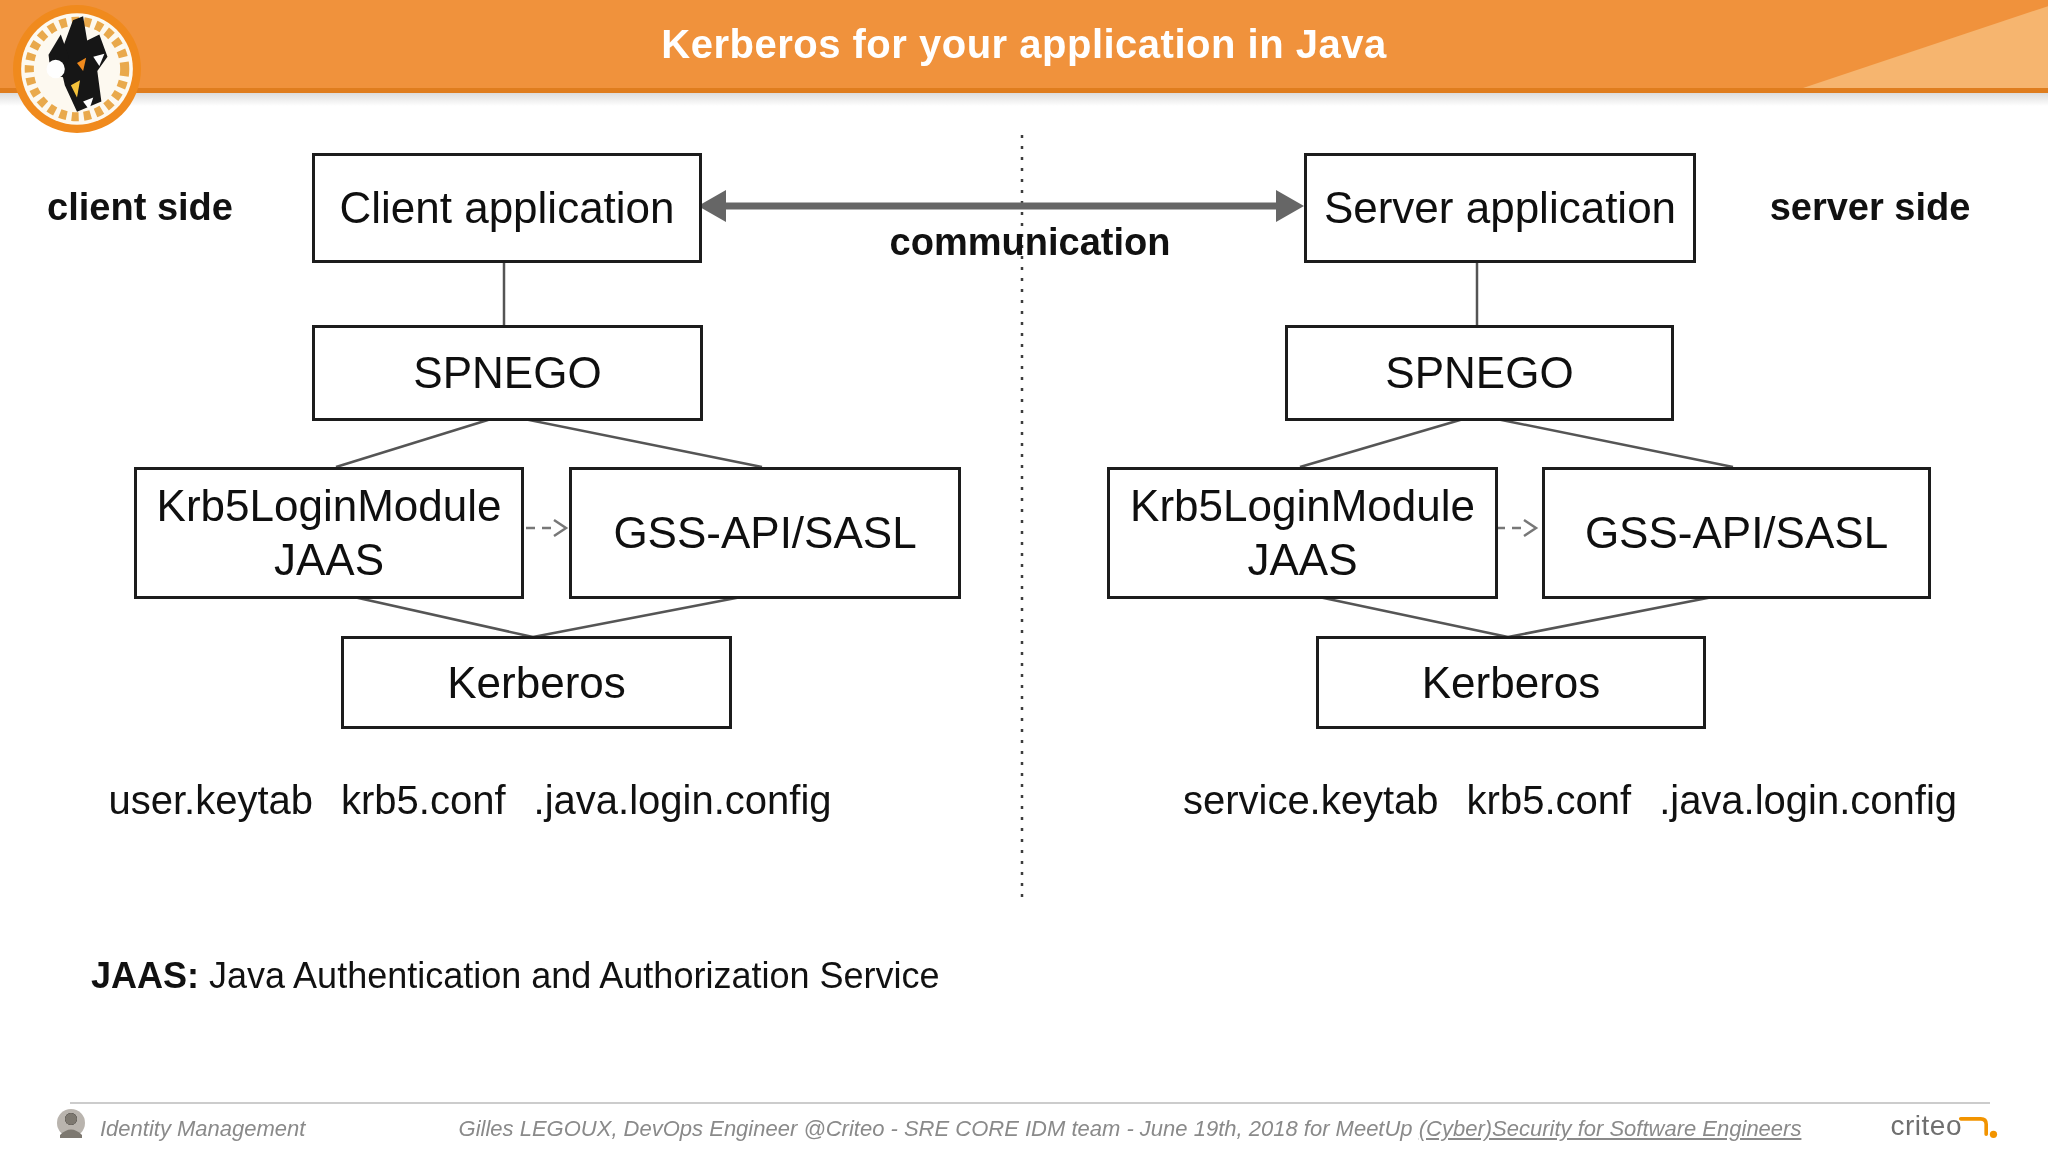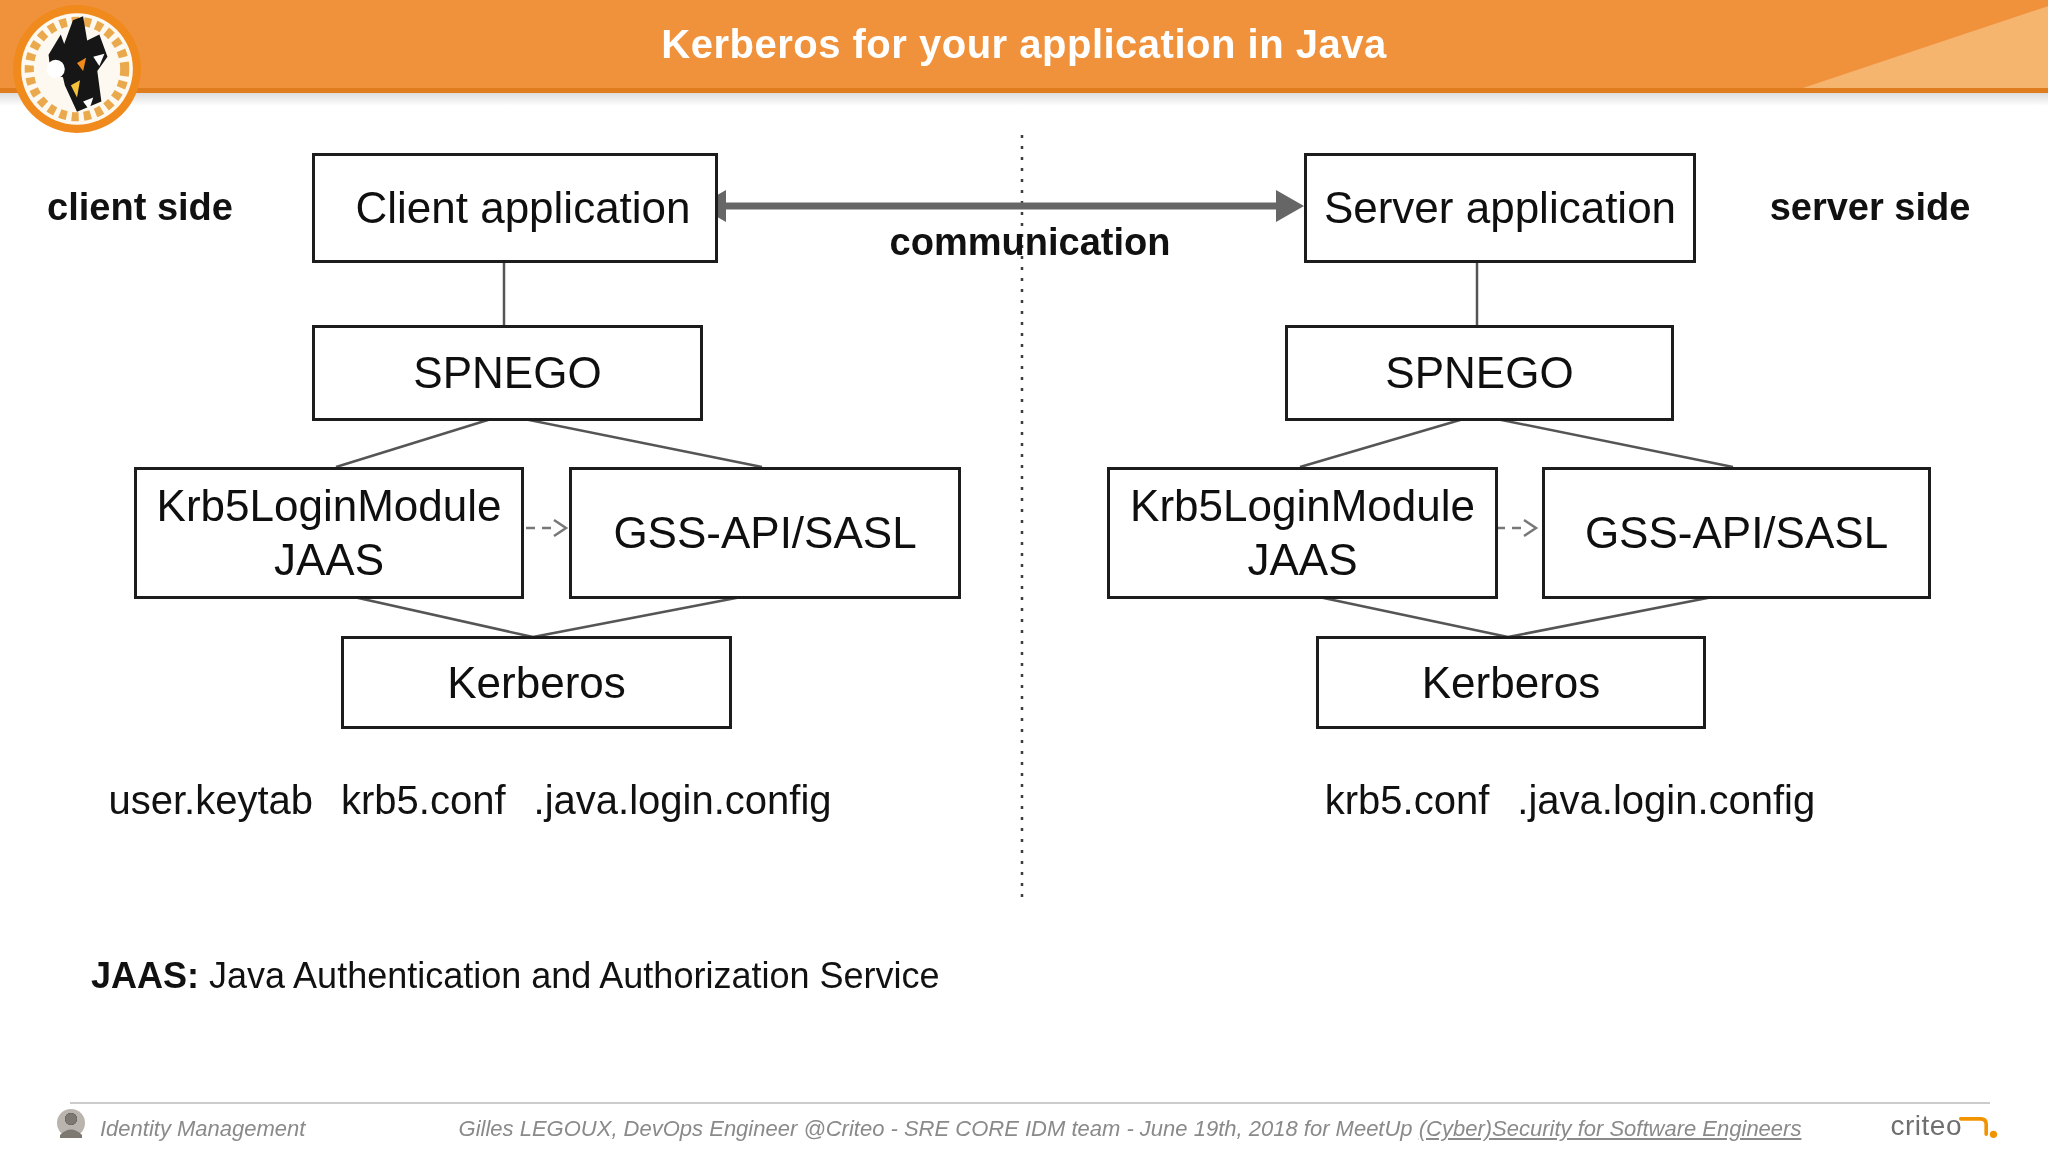--- a/index.html
+++ b/index.html
@@ -99,21 +99,21 @@
   </g>
 </svg>
 
 <div class="side-label" style="left:20px;top:186px;">client side</div>
 <div class="side-label" style="left:1750px;top:186px;">server side</div>
 
 <div class="estab">
   <div>communication</div>
 </div>
 
-<div class="box" style="left:312px;top:153px;width:384px;height:104px;padding-left:16px;">Client application</div>
+<div class="box" style="left:312px;top:153px;width:384px;height:104px;">Client application</div>
 <div class="box" style="left:312px;top:325px;width:385px;height:90px;">SPNEGO</div>
 <div class="box" style="left:134px;top:467px;width:384px;height:126px;">
   <div>Krb5LoginModule</div>
   <div>JAAS</div>
 </div>
 <div class="box" style="left:569px;top:467px;width:386px;height:126px;">GSS-API/SASL</div>
 <div class="box" style="left:341px;top:636px;width:385px;height:87px;">Kerberos</div>
 <div class="files" style="left:100px;top:778px;width:740px;">
   <span>user.keytab</span>
   <span>krb5.conf</span>
@@ -122,20 +122,21 @@
 
 <div class="box" style="left:1304px;top:153px;width:386px;height:104px;">Server application</div>
 <div class="box" style="left:1285px;top:325px;width:383px;height:90px;">SPNEGO</div>
 <div class="box" style="left:1107px;top:467px;width:385px;height:126px;">
   <div>Krb5LoginModule</div>
   <div>JAAS</div>
 </div>
 <div class="box" style="left:1542px;top:467px;width:383px;height:126px;">GSS-API/SASL</div>
 <div class="box" style="left:1316px;top:636px;width:384px;height:87px;">Kerberos</div>
 <div class="files" style="left:1190px;top:778px;width:760px;">
+  <span>service.keytab</span>
   <span>krb5.conf</span>
   <span>.java.login.config</span>
 </div>
 
 <div class="defs" style="left:91px;top:957px;">
   <div><b>JAAS:</b><span> Java Authentication and Authorization Service</span></div>
 </div>
 <div class="defs" style="left:1134px;top:957px;">
 </div>
 

